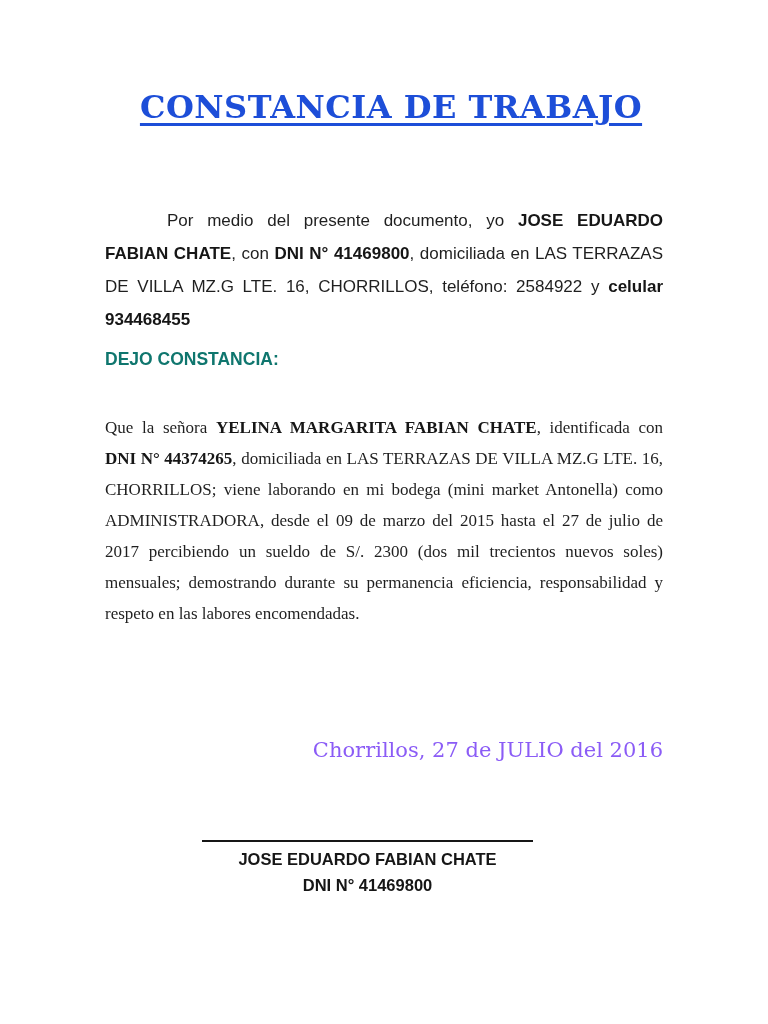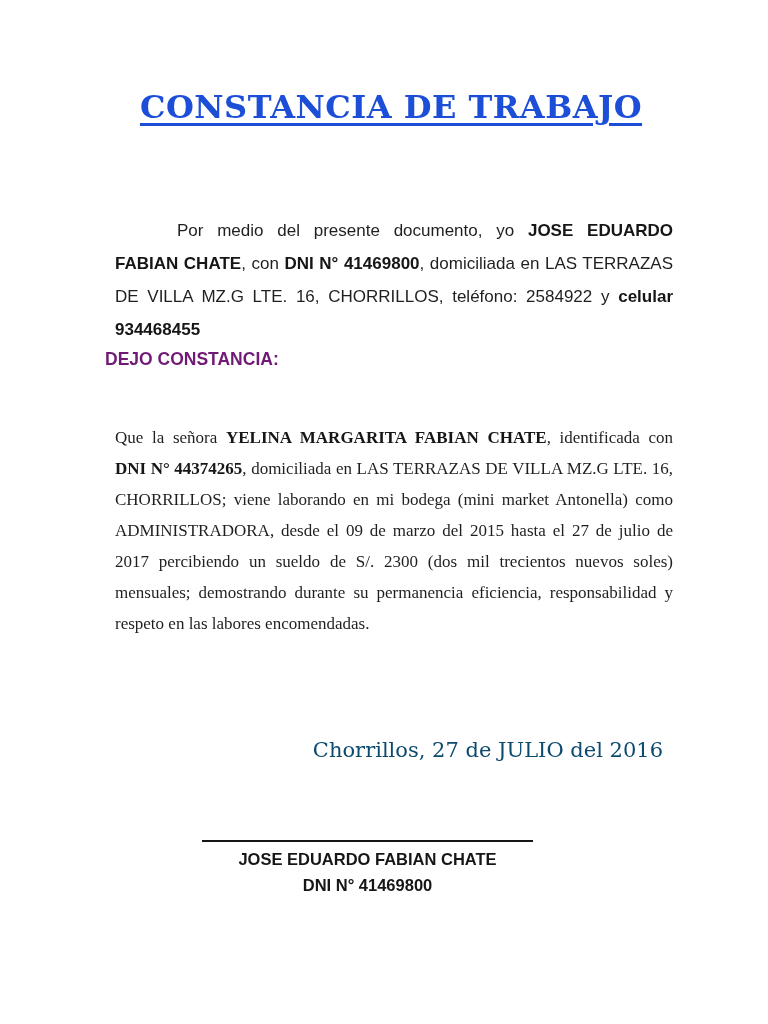--- a/index.html
+++ b/index.html
@@ -32,60 +32,60 @@
   }
   .doc-title span {
     text-decoration: underline;
     text-decoration-thickness: 3px;
     text-underline-offset: 5px;
   }
   .para {
     position: absolute;
     left: 105px;
     width: 558px;
-    margin: 10px;
+    margin: 0;
     font-size: 17px;
     line-height: 33px;
     text-align: justify;
     color: #1f1f1f;
   }
   .para b { color: #161616; }
   .p-intro {
     top: 204px;
     text-indent: 62px;
   }
   .heading-dejo {
     position: absolute;
     top: 343px;
     left: 105px;
     margin: 0;
     font-size: 17.5px;
     line-height: 33px;
     font-weight: 700;
-    color: #701a75;
+    color: #0f766e;
   }
   .p-body {
     top: 412px;
     line-height: 31px;
     font-family: Liberation Serif, serif;
   }
   .p-closing {
     top: 611px;
     line-height: 32px;
   }
   .dateline {
     position: absolute;
     top: 738px;
     left: 105px;
     width: 558px;
     margin: 0;
     text-align: right;
     font-family: "DejaVu Serif", "Liberation Serif", serif;
     font-size: 21px;
-    color: #0c4a6e;
+    color: #8b5cf6;
   }
   .signature-block {
     position: absolute;
     top: 840px;
     left: 202px;
     width: 331px;
     border-top: 2px solid #161616;
     padding-top: 4px;
     text-align: center;
     font-size: 16.5px;

